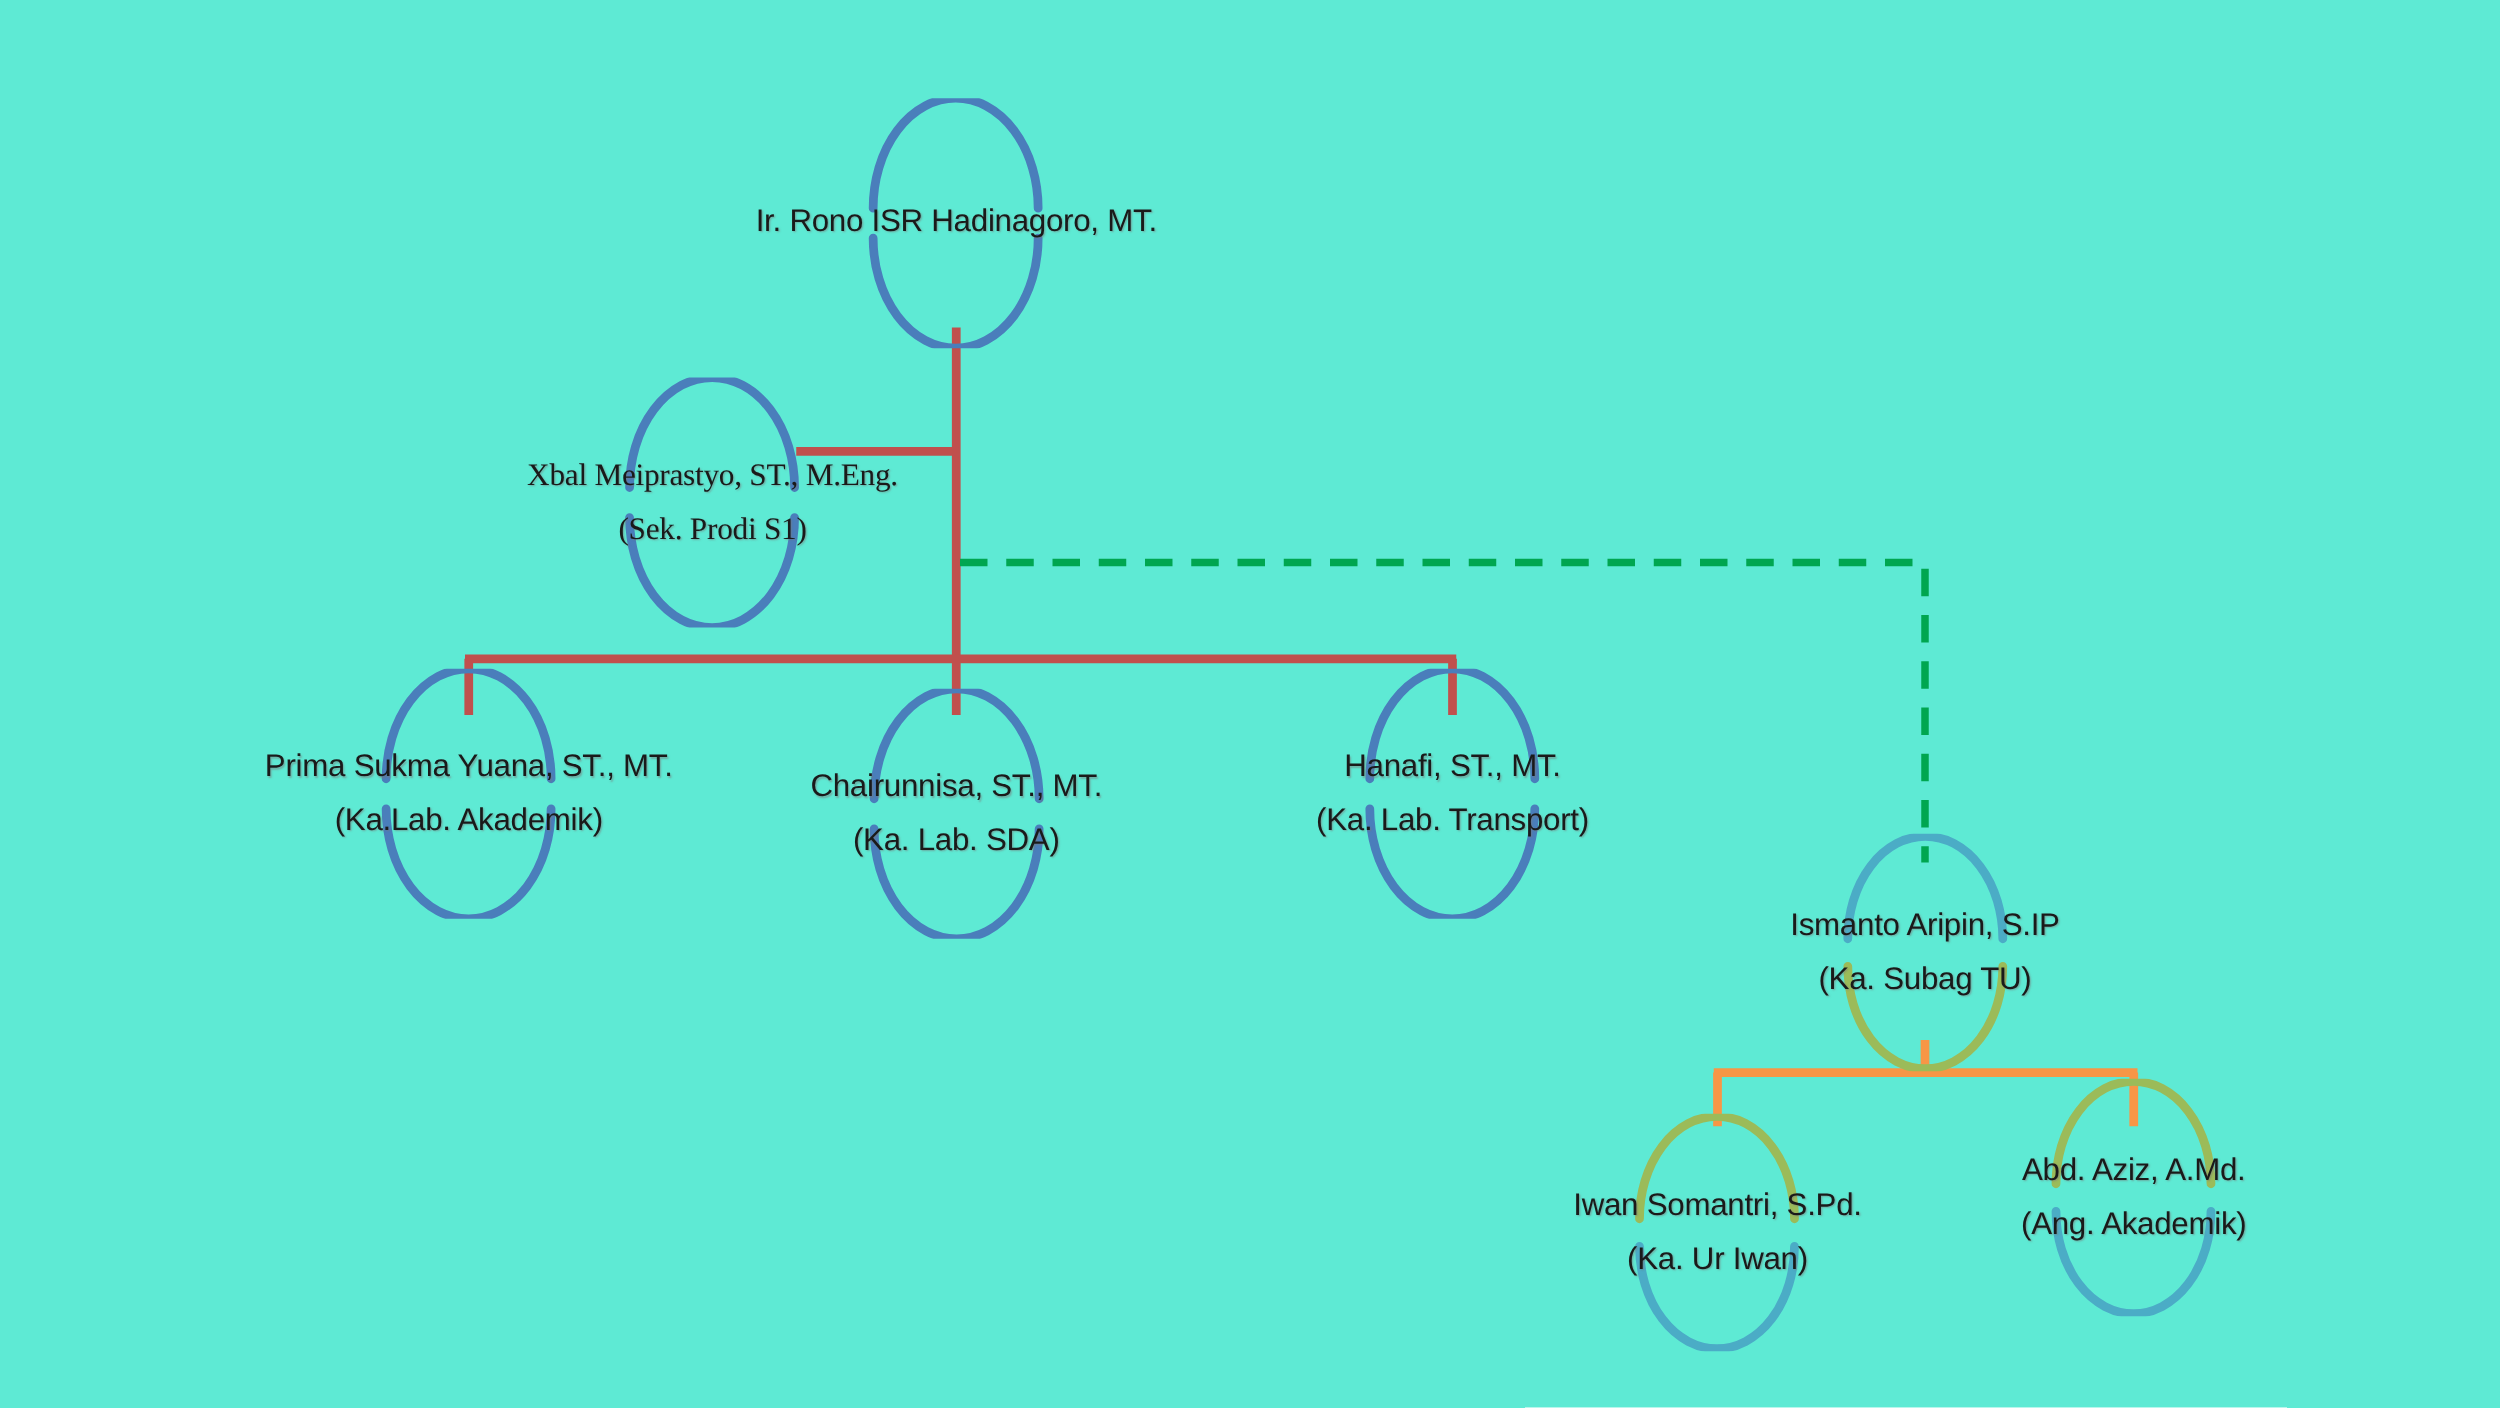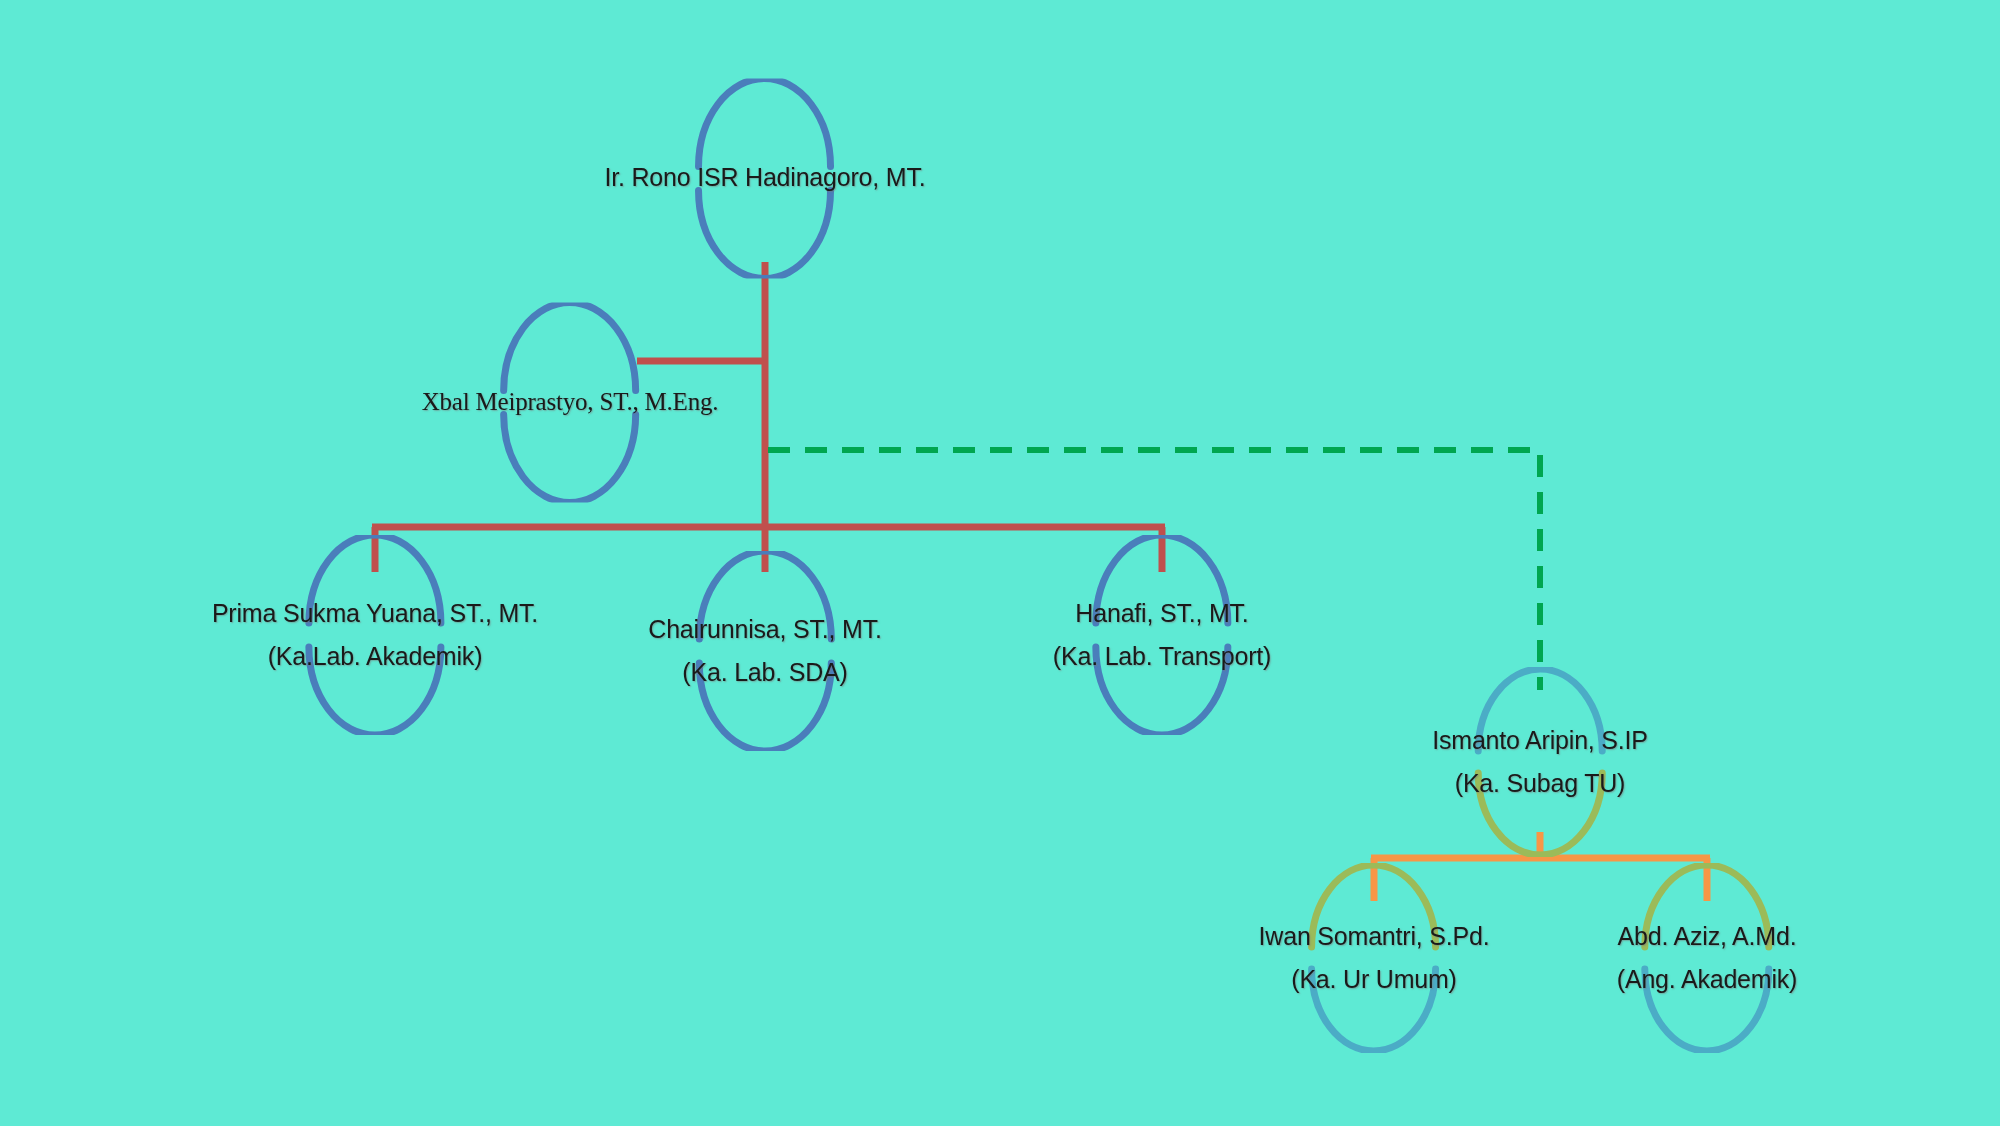--- a/index.html
+++ b/index.html
@@ -100,20 +100,21 @@
       </div>
     </div>
 
     <div class="org-node" style="left:570px; top:402px;font-family:Liberation Serif, serif;">
       <svg class="node-arcs" width="180" height="200" viewBox="0 0 180 200">
         <path d="M 24 100 A 66 88 0 0 1 156 100" transform="translate(0,-12)" fill="none" stroke="#4A7EBB" stroke-width="7" stroke-linecap="round"></path>
         <path d="M 24 100 A 66 88 0 0 0 156 100" transform="translate(0,12)" fill="none" stroke="#4A7EBB" stroke-width="7" stroke-linecap="round"></path>
       </svg>
       <div class="node-text">
         <span class="node-name">Xbal Meiprastyo, ST., M.Eng.</span>
+        <span class="node-role">(Sek. Prodi S1)</span>
       </div>
     </div>
 
     <div class="org-node" style="left:375px; top:635px;">
       <svg class="node-arcs" width="180" height="200" viewBox="0 0 180 200">
         <path d="M 24 100 A 66 88 0 0 1 156 100" transform="translate(0,-12)" fill="none" stroke="#4A7EBB" stroke-width="7" stroke-linecap="round"></path>
         <path d="M 24 100 A 66 88 0 0 0 156 100" transform="translate(0,12)" fill="none" stroke="#4A7EBB" stroke-width="7" stroke-linecap="round"></path>
       </svg>
       <div class="node-text">
         <span class="node-name">Prima Sukma Yuana, ST., MT.</span>
@@ -147,28 +148,28 @@
       <svg class="node-arcs" width="172" height="190" viewBox="0 0 172 190">
         <path d="M 24 95 A 62 82 0 0 1 148 95" transform="translate(0,-11)" fill="none" stroke="#4BACC6" stroke-width="7" stroke-linecap="round"></path>
         <path d="M 24 95 A 62 82 0 0 0 148 95" transform="translate(0,11)" fill="none" stroke="#9BBB59" stroke-width="7" stroke-linecap="round"></path>
       </svg>
       <div class="node-text">
         <span class="node-name">Ismanto Aripin, S.IP</span>
         <span class="node-role">(Ka. Subag TU)</span>
       </div>
     </div>
 
-    <div class="org-node" style="left:1374px; top:958px;">
+    <div class="org-node" style="left:1374px; top:986px;">
       <svg class="node-arcs" width="172" height="190" viewBox="0 0 172 190">
         <path d="M 24 95 A 62 82 0 0 1 148 95" transform="translate(0,-11)" fill="none" stroke="#9BBB59" stroke-width="7" stroke-linecap="round"></path>
         <path d="M 24 95 A 62 82 0 0 0 148 95" transform="translate(0,11)" fill="none" stroke="#4BACC6" stroke-width="7" stroke-linecap="round"></path>
       </svg>
       <div class="node-text">
         <span class="node-name">Iwan Somantri, S.Pd.</span>
-        <span class="node-role">(Ka. Ur Umum)</span>
+        <span class="node-role">(Ka. Ur Iwan)</span>
       </div>
     </div>
 
     <div class="org-node" style="left:1707px; top:958px;">
       <svg class="node-arcs" width="172" height="190" viewBox="0 0 172 190">
         <path d="M 24 95 A 62 82 0 0 1 148 95" transform="translate(0,-11)" fill="none" stroke="#9BBB59" stroke-width="7" stroke-linecap="round"></path>
         <path d="M 24 95 A 62 82 0 0 0 148 95" transform="translate(0,11)" fill="none" stroke="#4BACC6" stroke-width="7" stroke-linecap="round"></path>
       </svg>
       <div class="node-text">
         <span class="node-name">Abd. Aziz, A.Md.</span>

